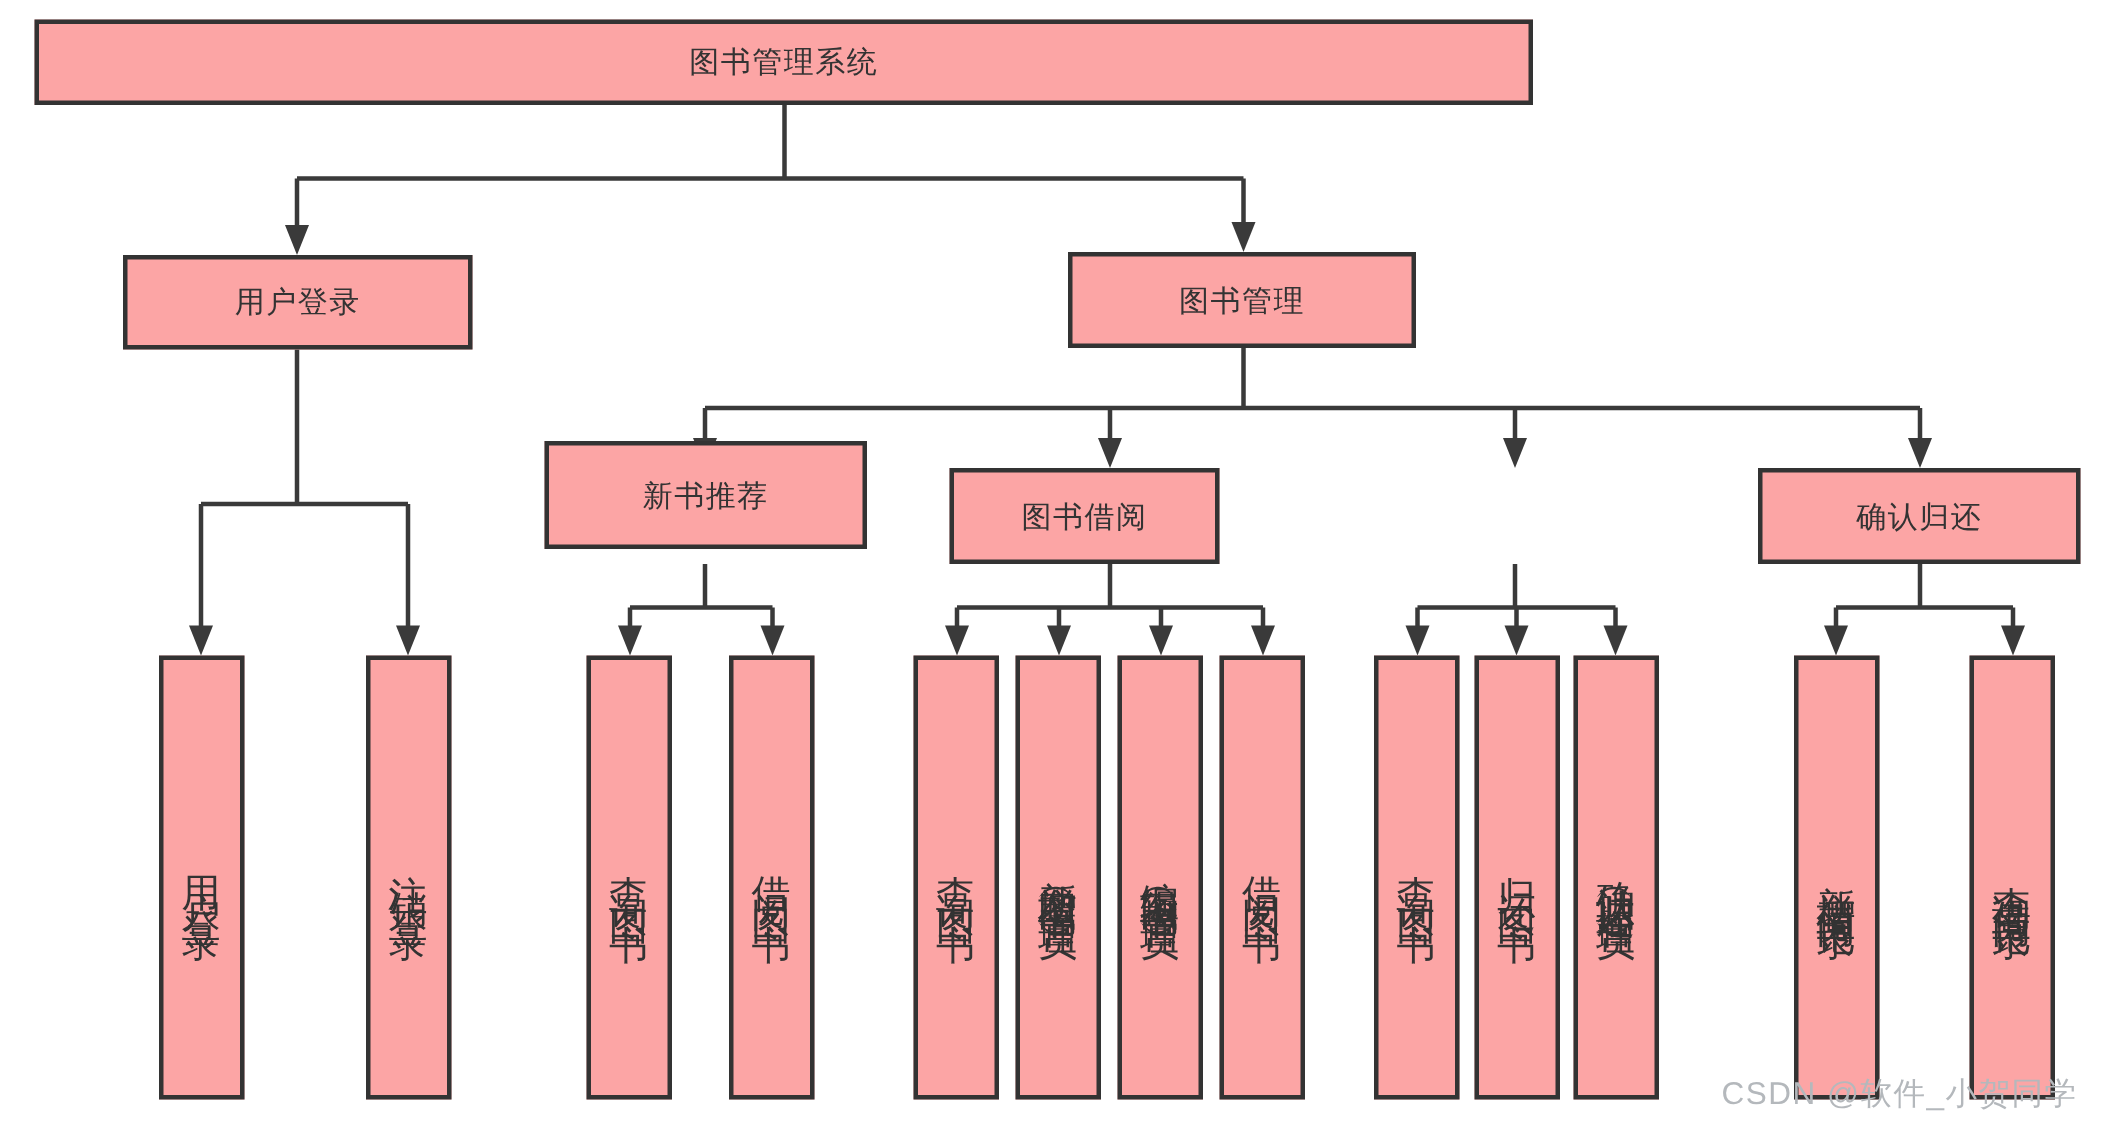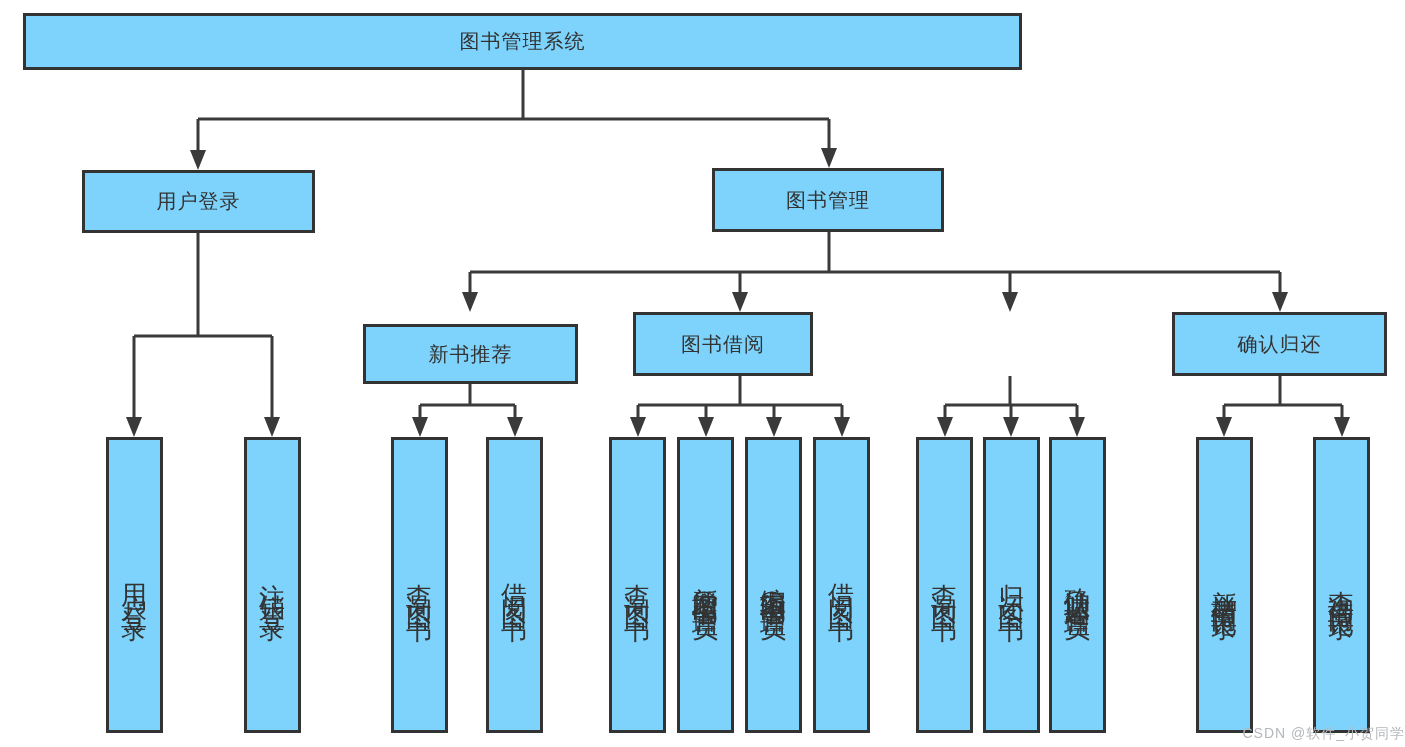--- a/index.html
+++ b/index.html
@@ -15,41 +15,41 @@
     position:relative;
     width:1405px;height:747px;
     background:var(--background);
     overflow:hidden;
   }
   #connectors{position:absolute;left:0;top:0;z-index:1;}
   .connector{stroke:var(--line);stroke-width:3;fill:none;}
   .arrowhead{fill:var(--line);stroke:none;}
   .node{
     position:absolute;
-    background:#7dd3fc;
+    background:#fca5a5;
     border:3px solid var(--box_border);
     box-sizing:border-box;
     display:flex;align-items:center;justify-content:center;
     color:var(--text);
     z-index:2;
   }
   .node.h{font-size:20px;letter-spacing:1px;white-space:nowrap;}
   .node.v .vtext{
     writing-mode:vertical-rl;
     text-orientation:mixed;
     font-size:26px;
     line-height:1;
   }
   .vt-s .vtext{letter-spacing:11px;}
   .vt-m .vtext{letter-spacing:5px;}
   .vt-l .vtext{letter-spacing:4px;}
   #watermark{
     position:absolute;
-    right:0;bottom:4px;
-    font-size:14px;
+    right:20px;bottom:4px;
+    font-size:21px;
     color:var(--watermark);
     z-index:3;
     white-space:nowrap;
     letter-spacing:1px;
   }
 </style>
 </head>
 <body>
 
 <div id="stage">
@@ -94,21 +94,21 @@
     <span>图书管理系统</span>
   </div>
 
   <div class="node h" style="left:82px;top:170px;width:233px;height:63px">
     <span>用户登录</span>
   </div>
   <div class="node h" style="left:712px;top:168px;width:232px;height:64px">
     <span>图书管理</span>
   </div>
 
-  <div class="node h" style="left:363px;top:324px;width:215px;height:60px">
+  <div class="node h" style="left:363px;top:294px;width:215px;height:72px">
     <span>新书推荐</span>
   </div>
   <div class="node h" style="left:633px;top:312px;width:180px;height:64px">
     <span>图书借阅</span>
   </div>
   <div class="node h" style="left:1172px;top:312px;width:215px;height:64px">
     <span>确认归还</span>
   </div>
 
   <div class="node v vt-s" style="left:106px;top:437px;width:57px;height:296px">

